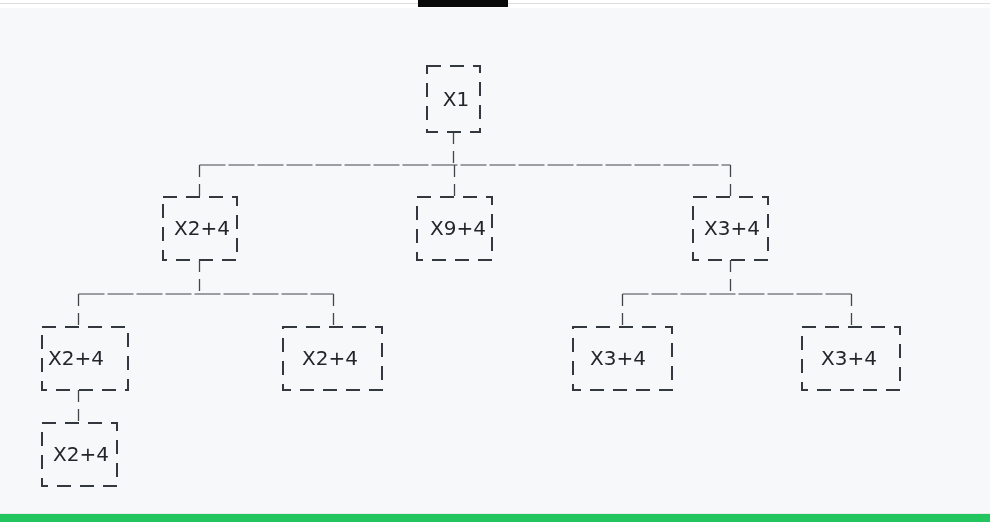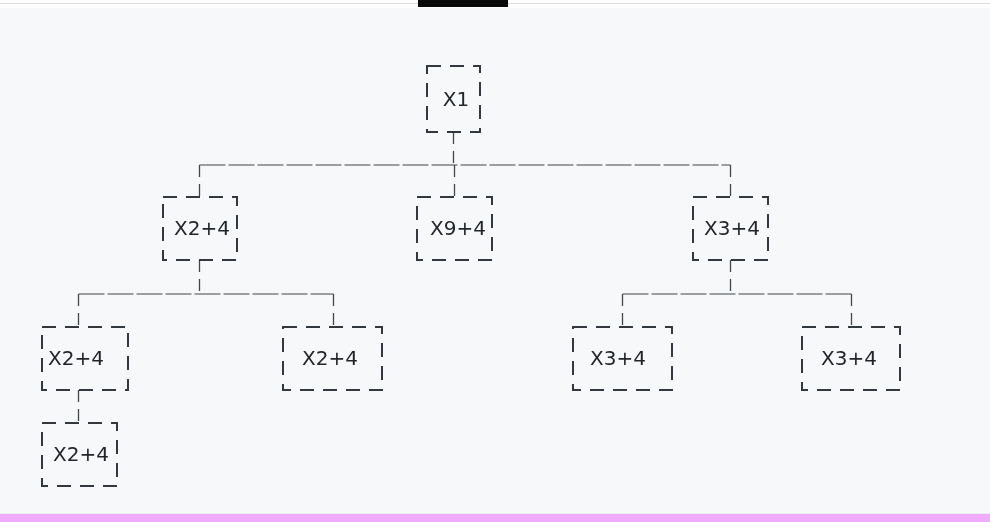--- a/index.html
+++ b/index.html
@@ -6,21 +6,21 @@
   html, body { width: 990px; height: 522px; }
   body {
     font-family: "DejaVu Sans", "Liberation Sans", sans-serif;
     background: #ffffff;
     overflow: hidden;
   }
   .screen {
     position: relative;
     width: 990px;
     height: 522px;
-    background: #f0abfc;
+    background: #22c55e;
     overflow: hidden;
   }
   .top-strip {
     position: absolute;
     top: 0; left: 0;
     width: 990px; height: 8px;
     background: #ffffff;
   }
   .top-divider {
     position: absolute;

